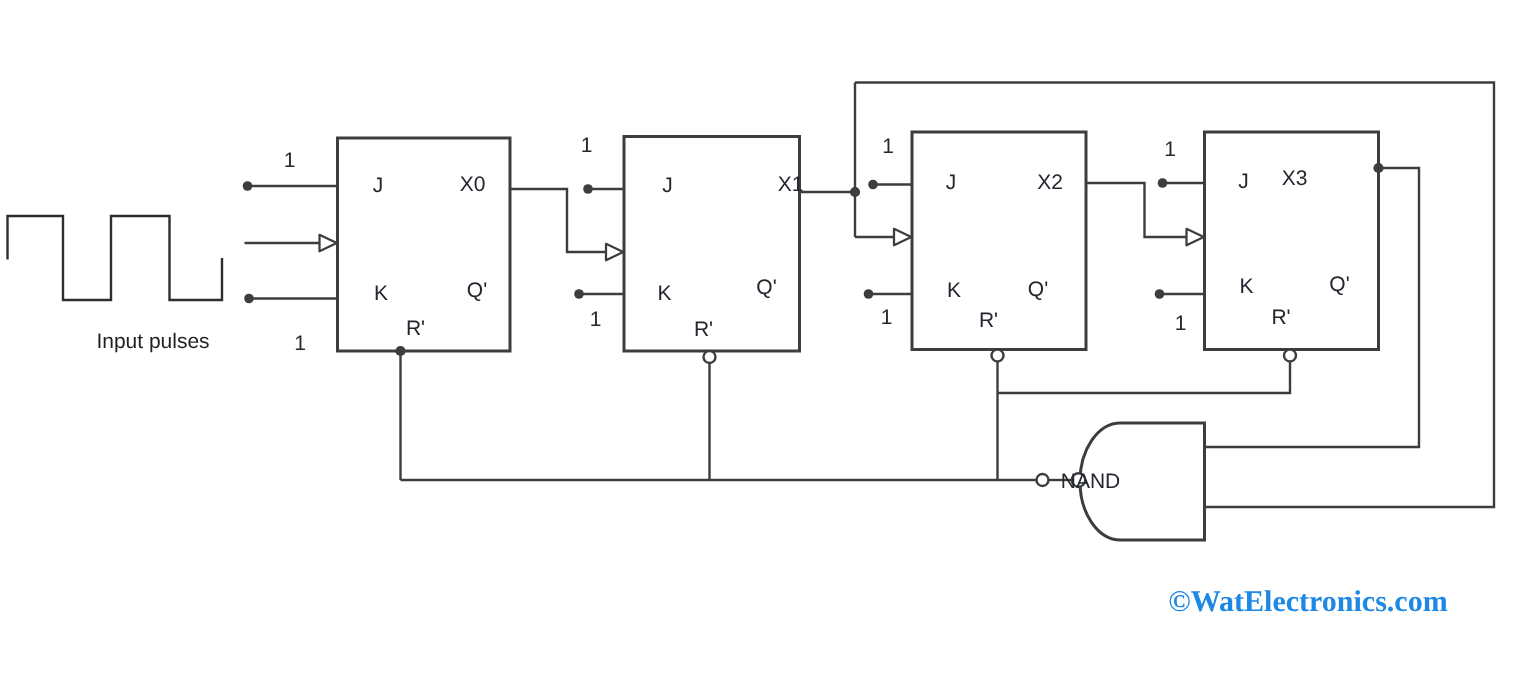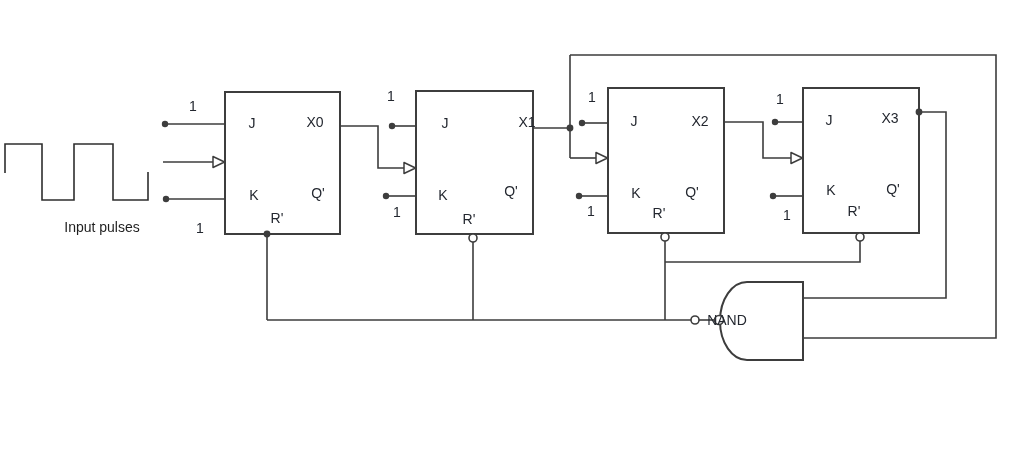--- a/index.html
+++ b/index.html
@@ -153,20 +153,21 @@
   <div class="lbl" style="left:591px;top:211px">1</div>
   <div class="lbl" style="left:634px;top:121px">J</div>
   <div class="lbl" style="left:700px;top:121px">X2</div>
   <div class="lbl" style="left:636px;top:193px">K</div>
   <div class="lbl" style="left:692px;top:192px">Q'</div>
   <div class="lbl" style="left:659px;top:213px">R'</div>
 
   <div class="lbl" style="left:780px;top:99px">1</div>
   <div class="lbl" style="left:787px;top:215px">1</div>
   <div class="lbl" style="left:829px;top:120px">J</div>
-  <div class="lbl" style="left:890px;top:118px">X3</div>
+  <div class="lbl" style="left:863px;top:118px">X3</div>
   <div class="lbl" style="left:831px;top:190px">K</div>
   <div class="lbl" style="left:893px;top:189px">Q'</div>
   <div class="lbl" style="left:854px;top:211px">R'</div>
 
   <div class="lbl" style="left:727px;top:320px">NAND</div>
+  <div class="lbl wm" style="left:872px;top:401px">©WatElectronics.com</div>
 
 </div>
 
 </body></html>

